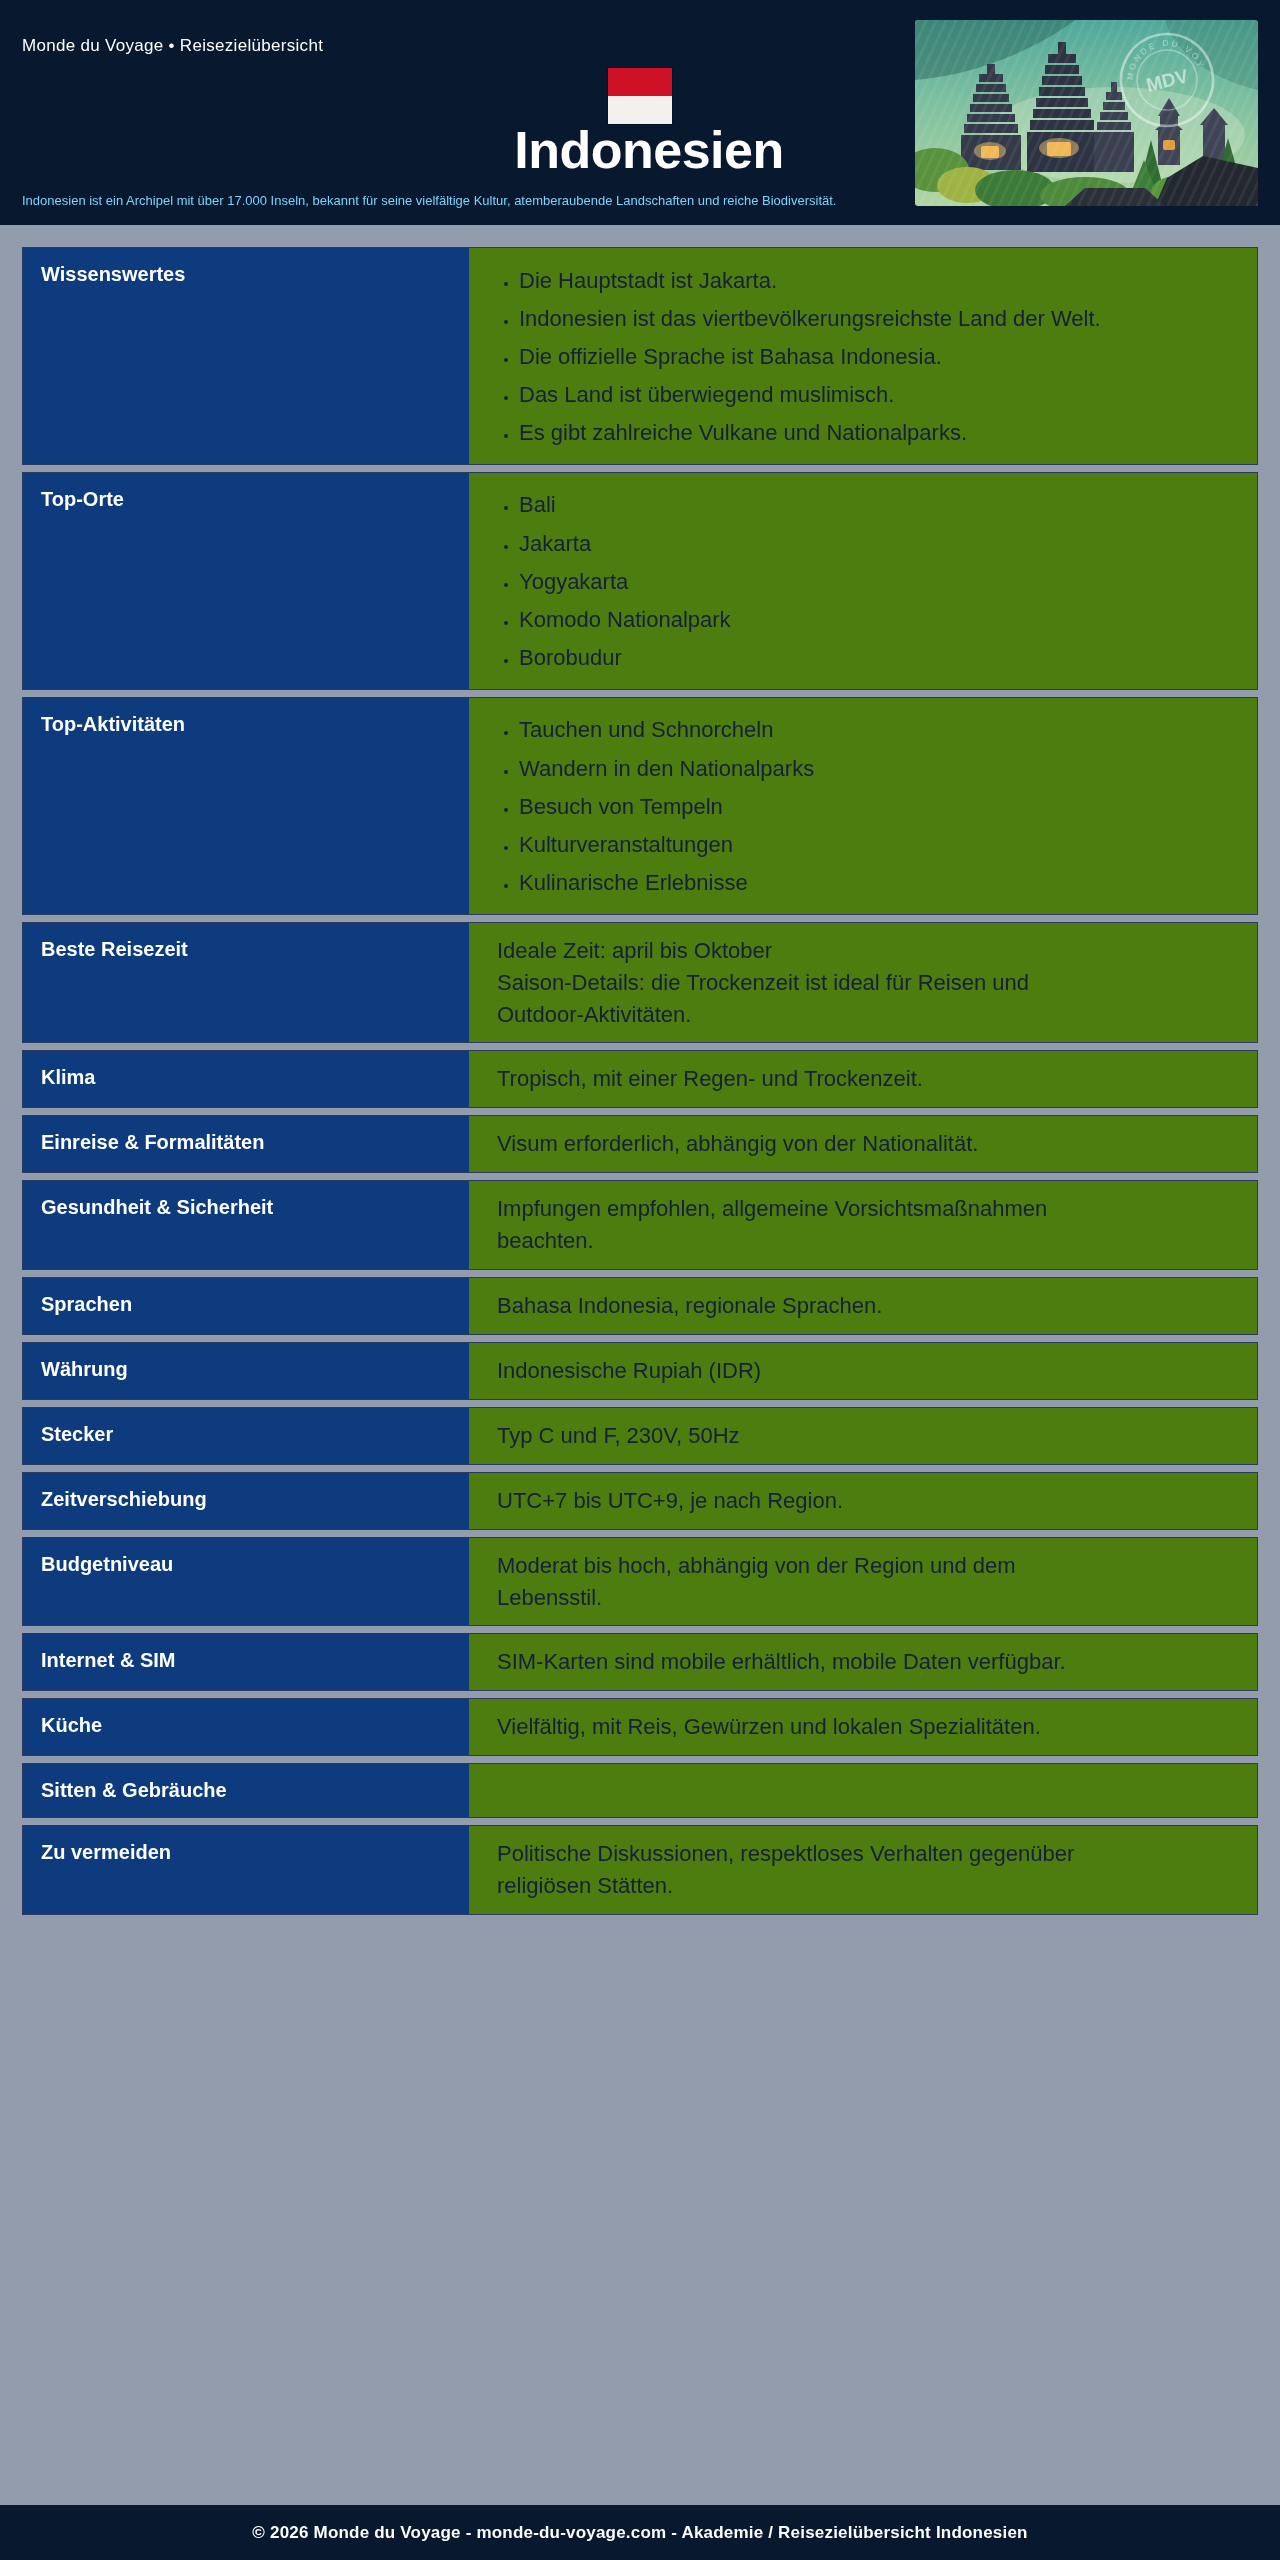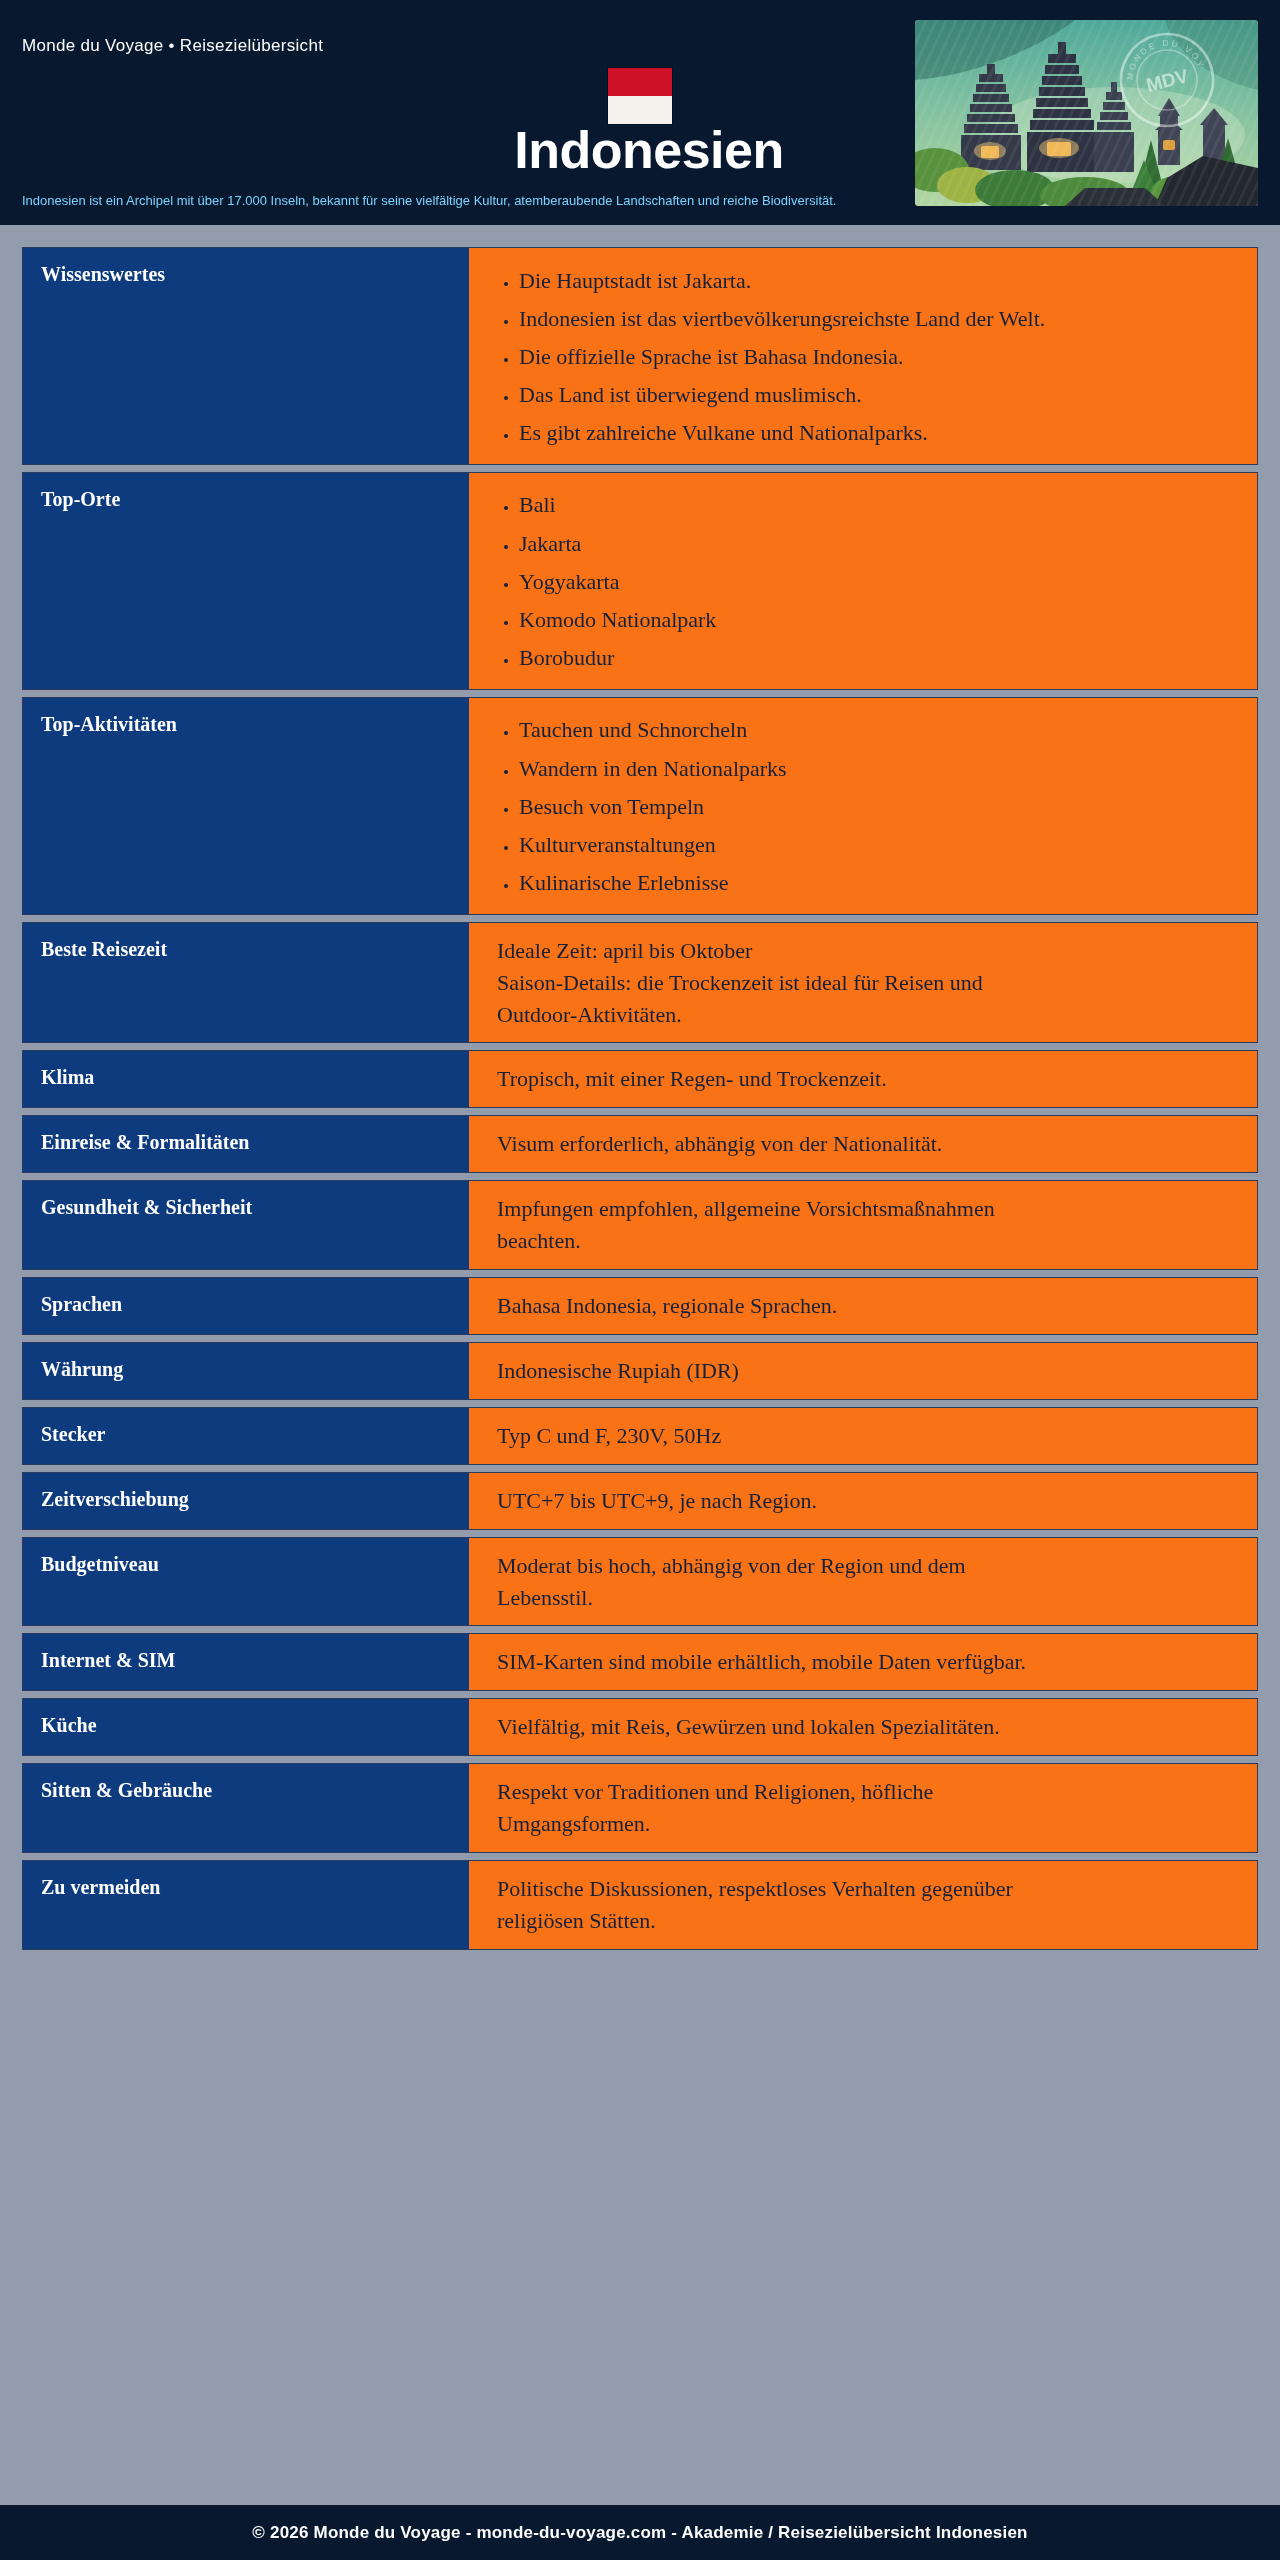--- a/index.html
+++ b/index.html
@@ -25,21 +25,21 @@
   .page-title{color:#ffffff;font-size:52px;font-weight:bold;letter-spacing:-.5px;margin-left:18px;line-height:1;}
   .description{color:#7dd3fc;font-size:13px;line-height:1.42;margin-top:16px;max-width:850px;}
 
   .photo{position:absolute;top:20px;right:22px;width:343px;height:186px;border-radius:3px;overflow:hidden;}
   .photo svg{display:block;width:100%;height:100%;}
   .photo::after{content:"";position:absolute;inset:0;
     background:repeating-linear-gradient(115deg,rgba(255,255,255,.06) 0 3px,rgba(0,0,0,0) 3px 9px);}
 
   
   .table-wrap{margin:22px 22px 0 22px;}
-  .row{display:flex;align-items:stretch;margin-bottom:7px;border:1px solid var(--row-border);background:#f97316;font-family:Liberation Serif, serif;}
+  .row{display:flex;align-items:stretch;margin-bottom:7px;border:1px solid var(--row-border);background:#4d7c0f;}
   .cell-label{width:446px;flex:0 0 auto;background:var(--label-bg);color:#ffffff;
     font-size:20px;font-weight:bold;padding:14px 18px;line-height:1.25;}
   .cell-content{flex:1 1 auto;color:var(--ink);font-size:22px;line-height:1.45;padding:12px 16px 12px 28px;}
   .bullet-list{margin:1px 0 0 0;padding:0 0 0 22px;}
   .bullet-list li{padding:1.5px 0;line-height:1.6;}
   .bullet-list li::marker{color:var(--ink);font-size:14px;}
   .text-line{display:block;}
 
   
   .footer{position:absolute;left:0;bottom:0;width:100%;height:55px;background:var(--header-bg);
@@ -257,24 +257,20 @@
         </div>
       </div>
       <div class="row">
         <div class="cell-label">Küche</div>
         <div class="cell-content">
           <span class="text-line">Vielfältig, mit Reis, Gewürzen und lokalen Spezialitäten.</span>
         </div>
       </div>
       <div class="row">
         <div class="cell-label">Sitten &amp; Gebräuche</div>
-        <div class="cell-content">
-          <span class="text-line">Respekt vor Traditionen und Religionen, höfliche</span>
-          <span class="text-line">Umgangsformen.</span>
-        </div>
       </div>
       <div class="row">
         <div class="cell-label">Zu vermeiden</div>
         <div class="cell-content">
           <span class="text-line">Politische Diskussionen, respektloses Verhalten gegenüber</span>
           <span class="text-line">religiösen Stätten.</span>
         </div>
       </div>
     </div>
 

